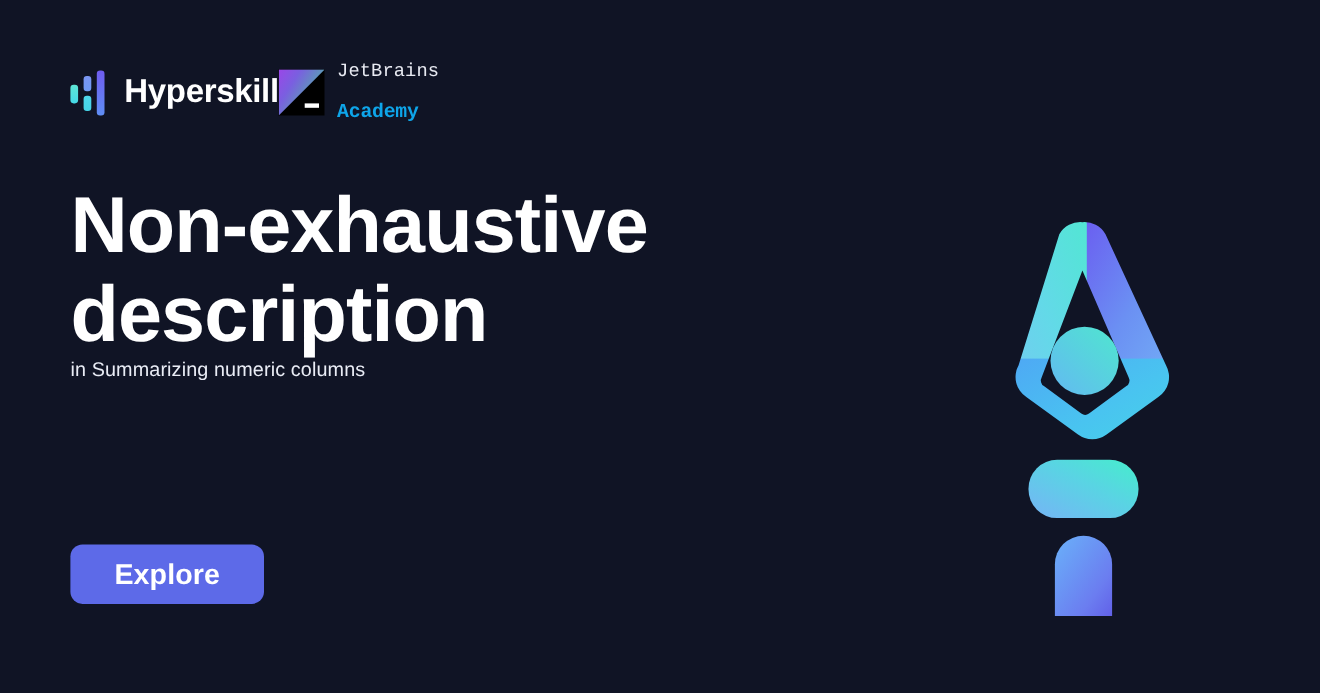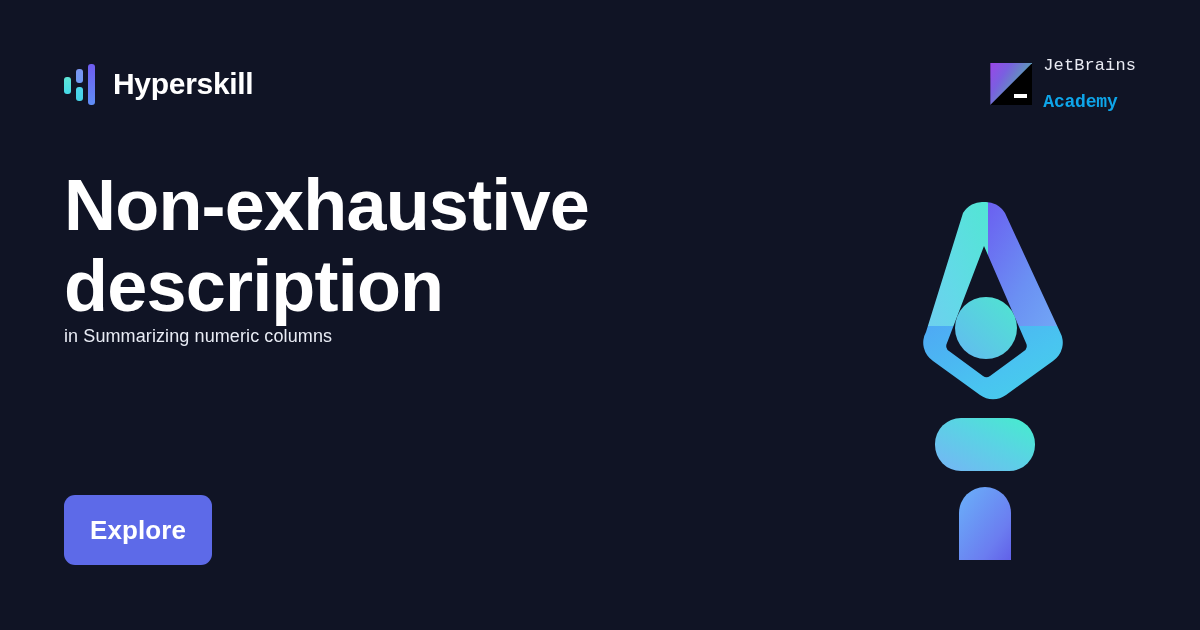--- a/index.html
+++ b/index.html
@@ -15,21 +15,20 @@
     background:#101425;
   }
 
   
   .header {
     position:absolute;
     top:52px; left:0; right:0;
     height:64px;
     display:flex;
     align-items:center;
-    justify-content:space-between;
     padding:0 64px;
   }
 
   .brand { display:flex; align-items:center; gap:17px; }
 
   .brand-mark {
     position:relative;
     width:32px; height:42px;
     flex:none;
   }
@@ -114,22 +113,22 @@
     letter-spacing:0.1px;
   }
 
   .cta {
     position:absolute;
     left:64px; top:495px;
     display:inline-flex;
     align-items:center;
     justify-content:center;
     min-width:140px;
-    height:70px;
-    padding:0 26px;
+    height:54px;
+    padding:0 40px;
     border:none;
     border-radius:11px;
     background:#5d6ae8;
     color:#ffffff;
     font-family:"Liberation Sans", sans-serif;
     font-size:26px;
     font-weight:bold;
     letter-spacing:0.1px;
     cursor:pointer;
   }

